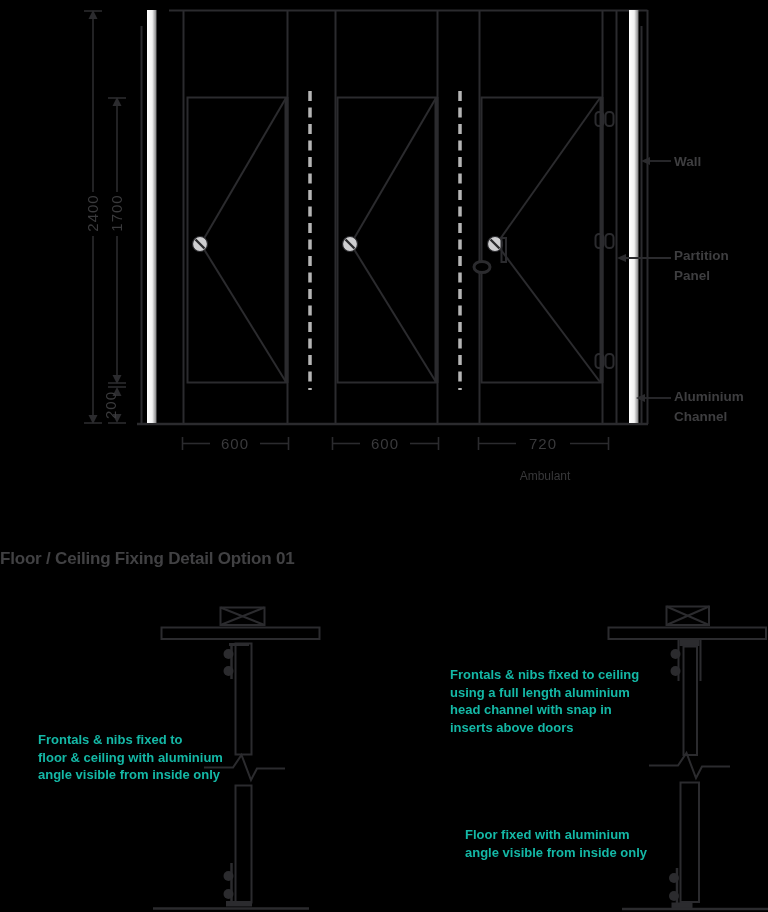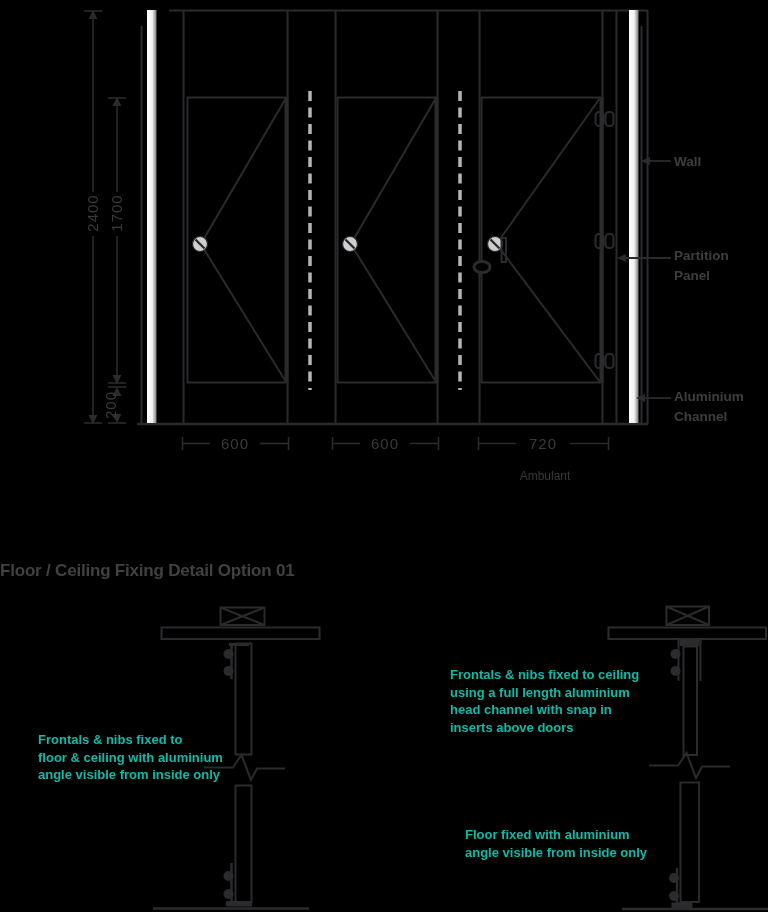--- a/index.html
+++ b/index.html
@@ -208,21 +208,21 @@
   <div class="t hdim" style="left:355px;top:435px;">600</div>
   <div class="t hdim" style="left:513px;top:435px;">720</div>
   <div class="t subnote" style="left:483px;top:451px;margin-top:18px;">Ambulant</div>
 
   <div class="t lbl" style="left:674px;top:152px;">Wall</div>
   <div class="t lbl" style="left:674px;top:246px;">Partition
 Panel</div>
   <div class="t lbl" style="left:674px;top:387px;">Aluminium
 Channel</div>
 
-  <div class="t title" style="left:0px;top:549px;margin-top:12px;">Floor / Ceiling Fixing Detail Option 01</div>
+  <div class="t title" style="left:0px;top:549px;">Floor / Ceiling Fixing Detail Option 01</div>
 
   <div class="t note" style="left:2px;top:731px;margin-left:36px;">Frontals &amp; nibs fixed to
 floor &amp; ceiling with aluminium
 angle visible from inside only</div>
   <div class="t note" style="left:450px;top:666px;">Frontals &amp; nibs fixed to ceiling
 using a full length aluminium
 head channel with snap in
 inserts above doors</div>
   <div class="t note" style="left:450px;top:826px;margin-left:15px;">Floor fixed with aluminium
 angle visible from inside only</div>

